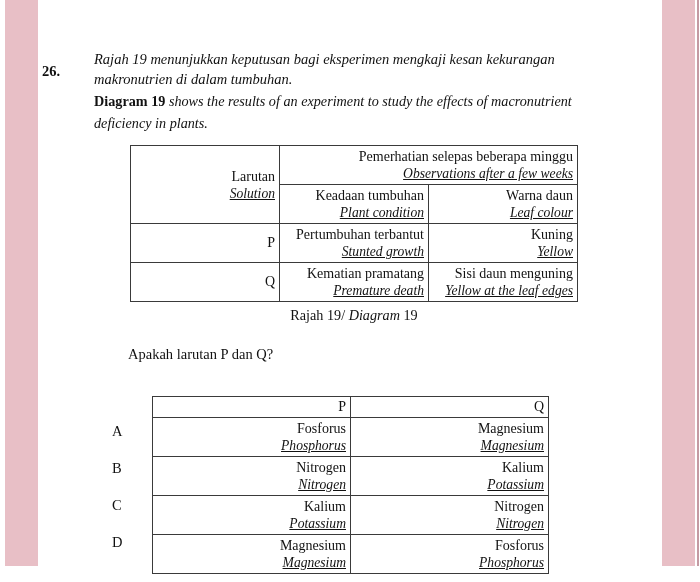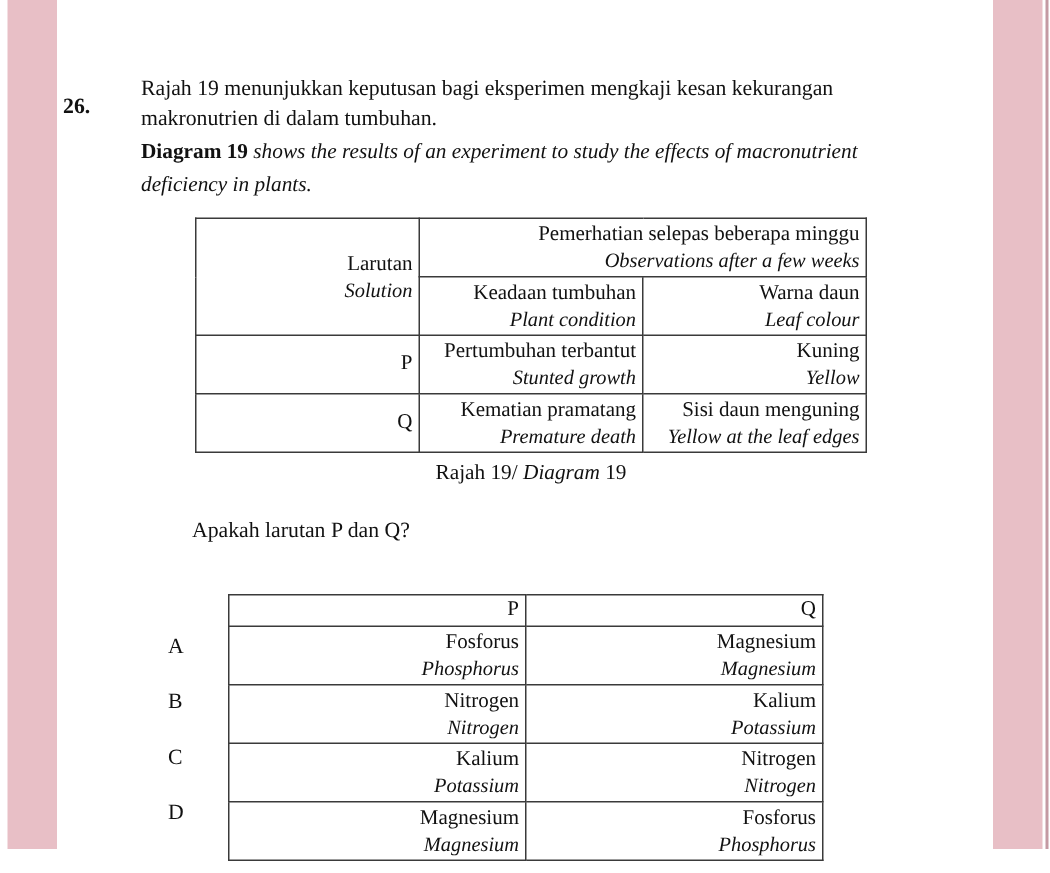--- a/index.html
+++ b/index.html
@@ -62,20 +62,21 @@
     font-weight: bold;
     line-height: 19.5px;
   }
   .q-body {
     margin-left: 52px;
   }
   .q-stem {
     font-size: 14.5px;
     line-height: 19.5px;
     margin: 0;
+    font-style: italic;
   }
   .q-stem-en {
     font-size: 14.2px;
     font-style: italic;
     line-height: 19px;
     margin: 3px 0 0 0;
   }
   .q-stem-en .lead {
     font-style: normal;
     font-weight: bold;
@@ -89,21 +90,21 @@
     background: #fff;
   }
   .xtable td, .xtable th {
     border: 1px solid #3a3a3a;
     text-align: right;
     vertical-align: middle;
     padding: 2px 4px;
     font-weight: normal;
   }
   .ms { display: block; font-size: 14px; line-height: 17px; }
-  .en { display: block; font-size: 13.6px; line-height: 17px; font-style: italic; }
+  .en { display: block; font-size: 13.6px; line-height: 17px; font-style: italic; text-decoration: underline; }
 
   
   #observation-table {
     left: 130px;
     top: 145px;
     width: 448px;
   }
   #observation-table td { height: 19px; }
   #observation-table .solution-cell { height: 76px; }
   #observation-table .span-head { height: 37px; }

